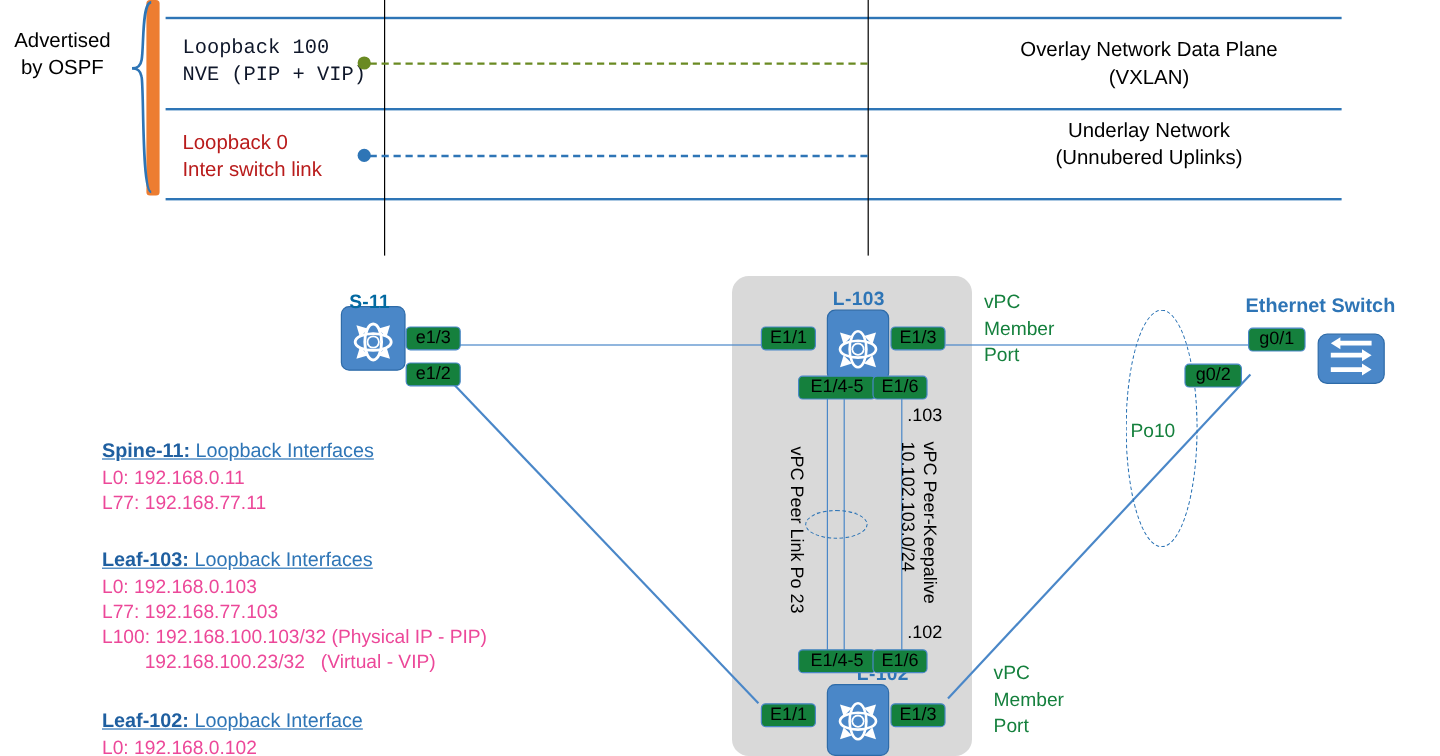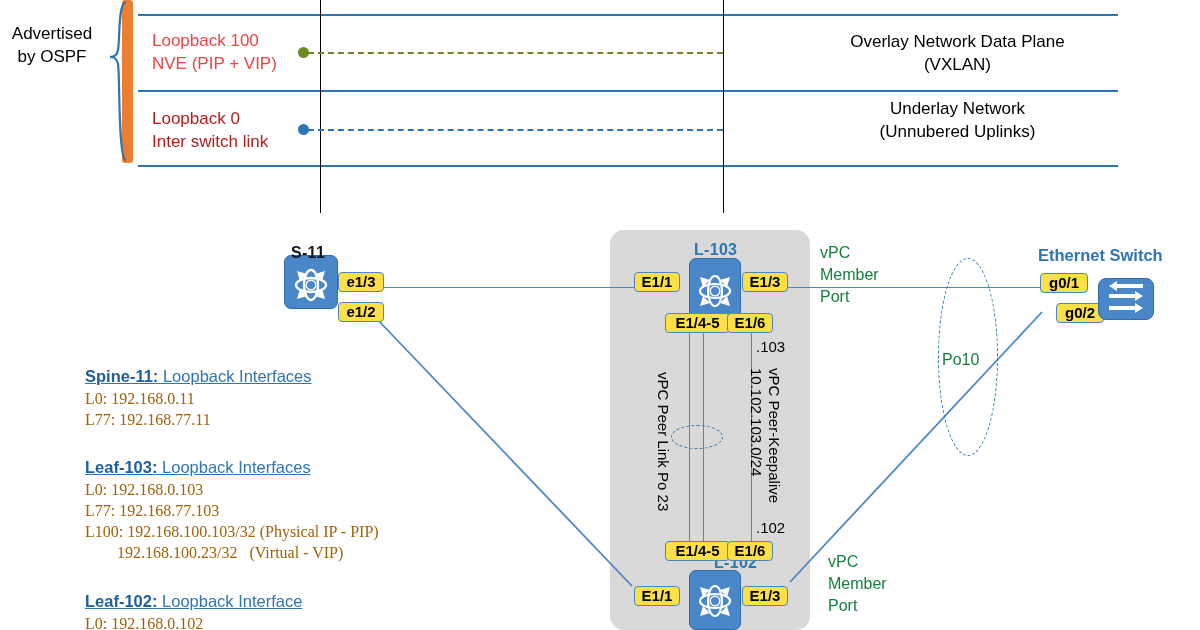--- a/index.html
+++ b/index.html
@@ -11,54 +11,54 @@
     position:relative;
   }
   #stage{position:absolute;left:0;top:0;width:1200px;height:630px;}
   .abs{position:absolute;}
 
   
   .hline{position:absolute;height:0;border-top:2.2px solid #2E75B6;}
   .vline{position:absolute;width:0;border-left:1.6px solid #000;}
 
   .cellText{position:absolute;text-align:center;color:#000;font-size:17px;line-height:23px;white-space:nowrap;margin-left:37px;}
-  .lbl-green{position:absolute;color:#ef4444;font-size:17px;line-height:22px;white-space:nowrap;}
+  .lbl-green{position:absolute;color:#0f172a;font-size:17px;line-height:22px;white-space:nowrap;font-family:Liberation Mono, monospace;}
   .lbl-blue{position:absolute;color:#b91c1c;font-size:17px;line-height:22px;white-space:nowrap;}
   .adv{position:absolute;text-align:center;color:#000;font-size:17px;line-height:23px;white-space:nowrap;}
 
   .orangebar{position:absolute;background:#ED7D31;}
   .dashline{position:absolute;height:0;}
   .dot{position:absolute;border-radius:50%;}
 
   
   .greybox{position:absolute;background:#D9D9D9;border-radius:14px;}
 
   .swicon{position:absolute;background:#4A87C8;border:1px solid #2E6BA8;border-radius:7px;}
   .swname{position:absolute;color:#2E75B6;font-weight:bold;font-size:16px;white-space:nowrap;letter-spacing:.3px;}
 
-  .port{position:absolute;background:#fde047;border:1.4px solid #4A87C8;border-radius:4px;
+  .port{position:absolute;background:#15803d;border:1.4px solid #4A87C8;border-radius:4px;
         font-size:15px;color:#000;white-space:nowrap;text-align:center;
-        padding:1px 3px;line-height:16px;font-weight:bold;}
+        padding:1px 3px;line-height:16px;}
 
   .plain{position:absolute;color:#15803d;font-size:16px;line-height:21px;white-space:nowrap;}
   .plain-sm{position:absolute;color:#000;font-size:15px;line-height:20px;white-space:nowrap;}
 
   .rot{position:absolute;transform-origin:0 0;transform:rotate(90deg);
        color:#000;font-size:15px;white-space:nowrap;}
 
   .link{position:absolute;height:0;border-top:1.6px solid #4A87C8;}
   .vlink{position:absolute;width:0;border-left:1.6px solid #4A87C8;}
 
   .ell{position:absolute;border:1.6px dashed #2E75B6;border-radius:50%;background:transparent;}
 
   
   .leg-title{position:absolute;font-size:16.5px;white-space:nowrap;color:#2E75B6;}
   .leg-title b{color:#1F5FA0;}
   .leg-title u{text-decoration:underline;}
-  .leg-line{position:absolute;font-size:16px;color:#a16207;white-space:nowrap;font-family:Liberation Serif, serif;}
+  .leg-line{position:absolute;font-size:16px;color:#ec4899;white-space:nowrap;}
 
   .ethsw-title{position:absolute;color:#2E75B6;font-weight:bold;font-size:16.5px;white-space:nowrap;}
 </style>
 </head>
 <body>
 
 <div id="stage">
 
   <div class="hline" style="left:138px;top:14px;width:980px;"></div>
   <div class="hline" style="left:138px;top:90px;width:980px;"></div>
@@ -125,21 +125,21 @@
       <circle cx="26" cy="29" r="5.5" fill="#ffffff" stroke="none"></circle>
       <circle cx="26" cy="29" r="4" fill="#4A87C8" stroke="none"></circle>
       <g fill="#ffffff">
         <polygon points="12,15 22,18 15,25"></polygon>
         <polygon points="40,15 30,18 37,25"></polygon>
         <polygon points="12,43 22,40 15,33"></polygon>
         <polygon points="40,43 30,40 37,33"></polygon>
       </g>
     </svg>
   </div>
-  <div class="swname" style="left:291px;top:244px;color:#0f172a;">S-11</div>
+  <div class="swname" style="left:291px;top:244px;color:#0369a1;">S-11</div>
   <div class="port" style="left:338px;top:272px;width:38px;">e1/3</div>
   <div class="port" style="left:338px;top:302px;width:38px;">e1/2</div>
 
   <div class="swicon" style="left:689px;top:258px;width:50px;height:58px;">
     <svg width="50" height="58" viewBox="0 0 50 58">
       <g stroke="#ffffff" stroke-width="2.2" fill="none">
         <ellipse cx="25" cy="32" rx="15" ry="7"></ellipse>
         <ellipse cx="25" cy="32" rx="7" ry="15"></ellipse>
       </g>
       <circle cx="25" cy="32" r="5.5" fill="#ffffff" stroke="none"></circle>
@@ -191,21 +191,21 @@
   <div class="plain" style="left:820px;top:286px;">Port</div>
 
   <div class="plain" style="left:828px;top:551px;">vPC</div>
   <div class="plain" style="left:828px;top:573px;">Member</div>
   <div class="plain" style="left:828px;top:595px;">Port</div>
 
   <div class="plain" style="left:942px;top:349px;">Po10</div>
 
   <div class="ethsw-title" style="left:1038px;top:246px;">Ethernet Switch</div>
   <div class="port" style="left:1040px;top:273px;width:40px;">g0/1</div>
-  <div class="port" style="left:1056px;top:303px;width:40px;">g0/2</div>
+  <div class="port" style="left:987px;top:303px;width:40px;">g0/2</div>
   <div class="swicon" style="left:1098px;top:278px;width:54px;height:40px;border-radius:8px;">
     <svg width="54" height="40" viewBox="0 0 54 40">
       <g fill="#ffffff">
         <polygon points="10,7 18,2 18,5 44,5 44,9 18,9 18,12"></polygon>
         <polygon points="44,17 36,12 36,15 10,15 10,19 36,19 36,22"></polygon>
         <polygon points="44,29 36,24 36,27 10,27 10,31 36,31 36,34"></polygon>
       </g>
     </svg>
   </div>
 

